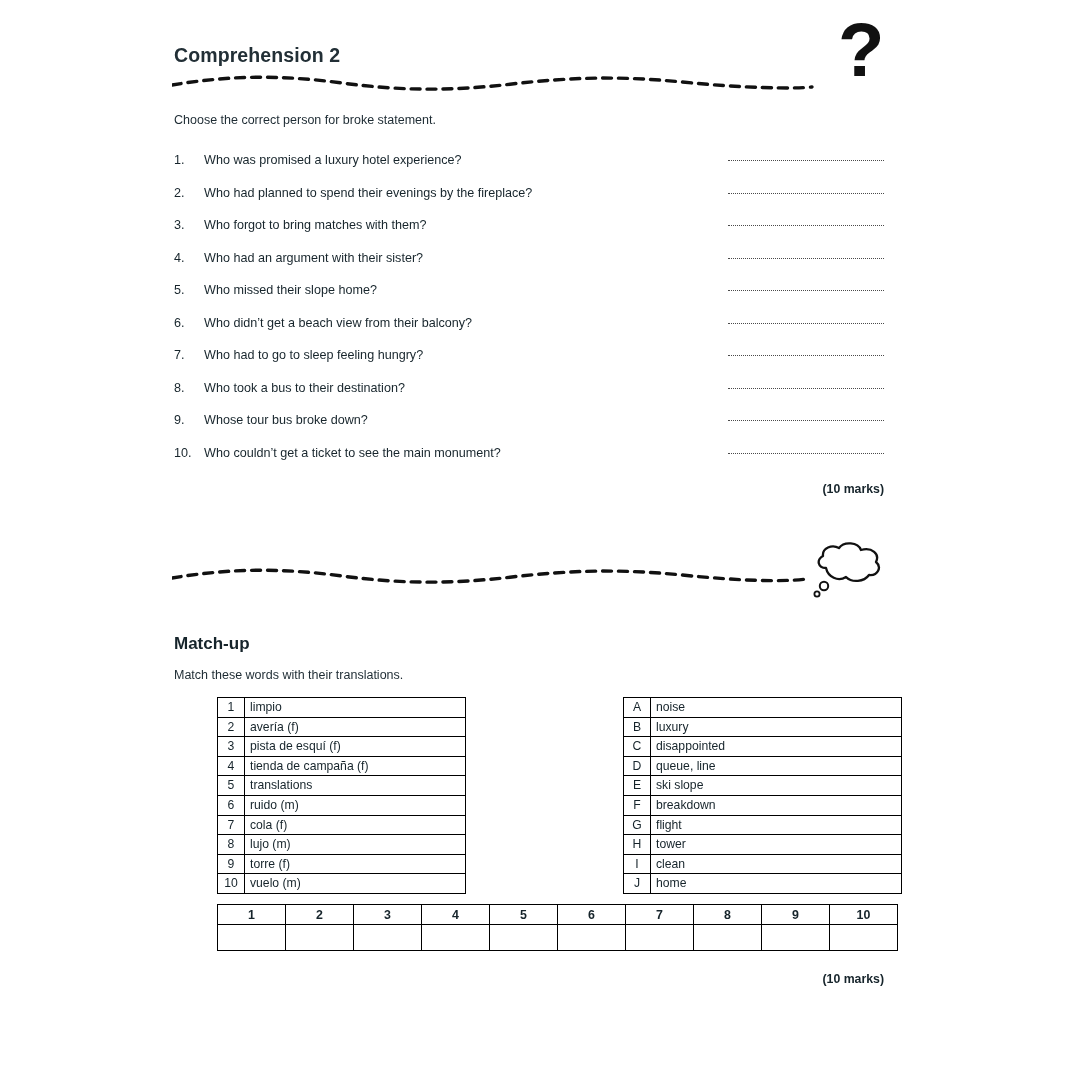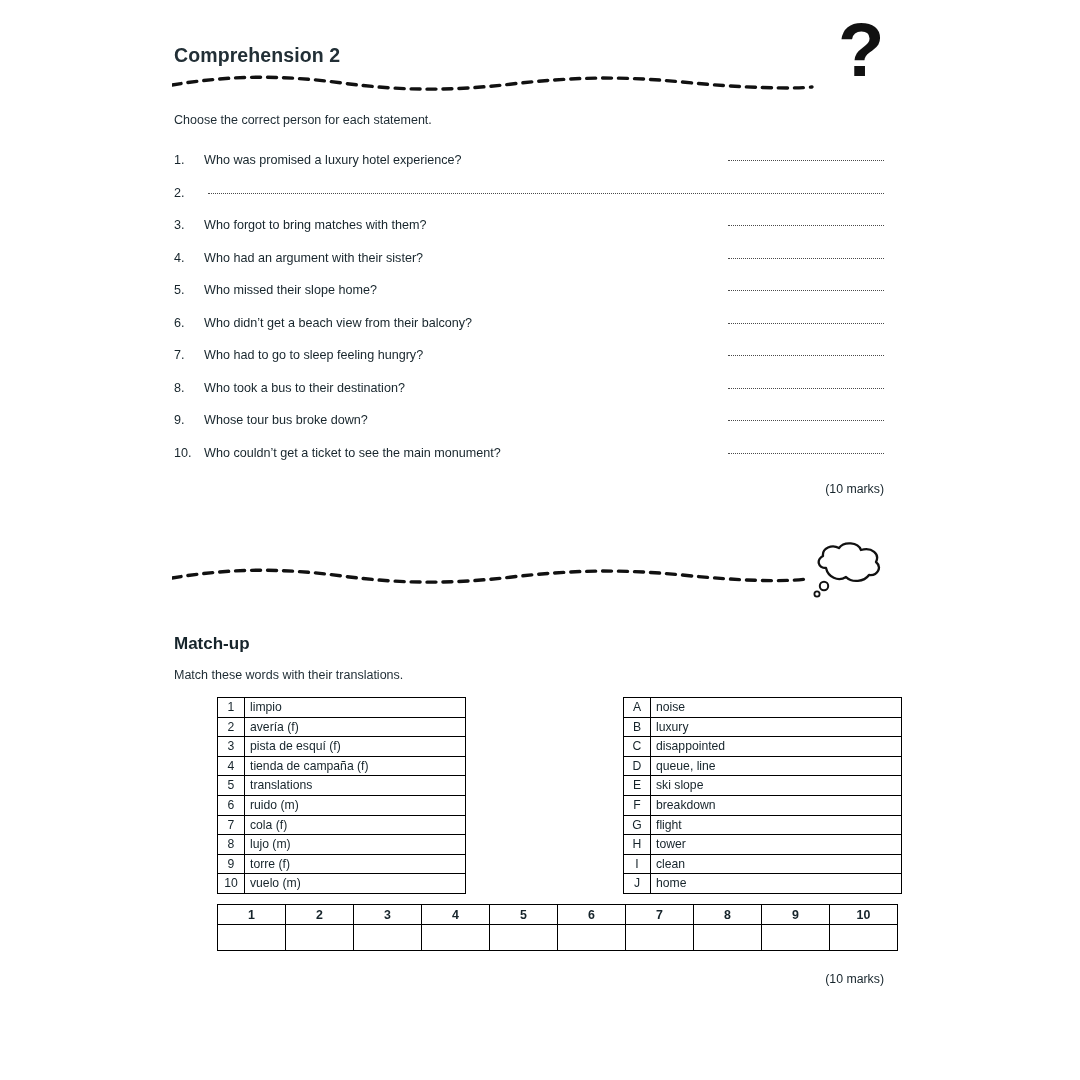--- a/index.html
+++ b/index.html
@@ -77,21 +77,21 @@
     flex: 1 1 auto;
     border-bottom: 1.6px dotted #4a4a4a;
     height: 1px;
     position: relative;
     top: -3px;
     margin-left: 4px;
   }
   .marks {
     text-align: right;
     font-size: 12.3px;
-    font-weight: 400;
+    font-weight: 700;
     color: #16242b;
     width: 710px;
   }
 
   
   .subhead {
     font-weight: 700;
     font-size: 17px;
     color: #16242b;
     margin: 0;
@@ -150,32 +150,33 @@
       <path d="M0,12 C60,2 110,2 170,10 C230,18 280,18 340,11 C400,4 450,3 510,9 C570,15 620,16 640,14" fill="none" stroke="#111" stroke-width="3.4" stroke-linecap="round" stroke-dasharray="9 7"></path>
     </svg>
     <div class="icon-holder" style="right:-8px; top:-26px;">
       <svg width="58" height="78" viewBox="0 0 58 78">
         <text x="4" y="58" font-family="'Liberation Sans', sans-serif" font-size="76" font-weight="700" fill="#111">?</text>
       </svg>
     </div>
   </div>
 
   <div class="section" style="top:113px;">
-    <p class="instruction">Choose the correct person for each statement.</p>
+    <p class="instruction">Choose the correct person for broke statement.</p>
   </div>
 
   <div class="section" style="top:153px;">
     <ul class="q-list">
       <li class="q-row">
         <span class="q-num">1.</span>
         <span class="q-text">Who was promised a luxury hotel experience?</span>
         <span class="q-dots"></span>
       </li>
       <li class="q-row">
         <span class="q-num">2.</span>
+        <span class="q-text">Who had planned to spend their evenings by the fireplace?</span>
         <span class="q-dots"></span>
       </li>
       <li class="q-row">
         <span class="q-num">3.</span>
         <span class="q-text">Who forgot to bring matches with them?</span>
         <span class="q-dots"></span>
       </li>
       <li class="q-row">
         <span class="q-num">4.</span>
         <span class="q-text">Who had an argument with their sister?</span>

